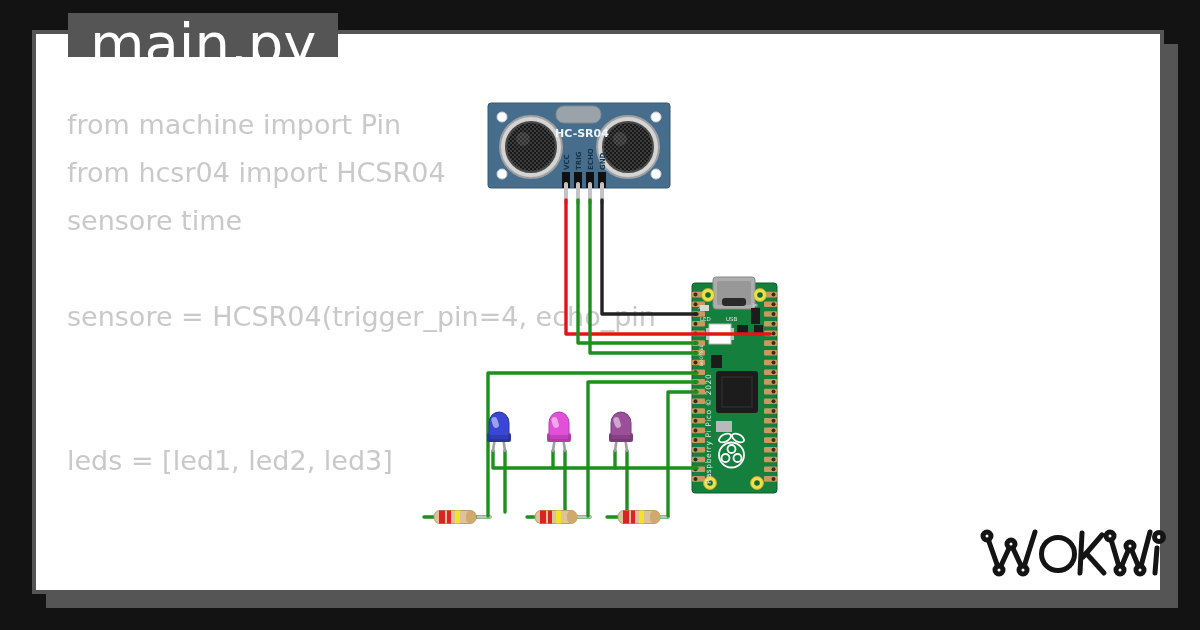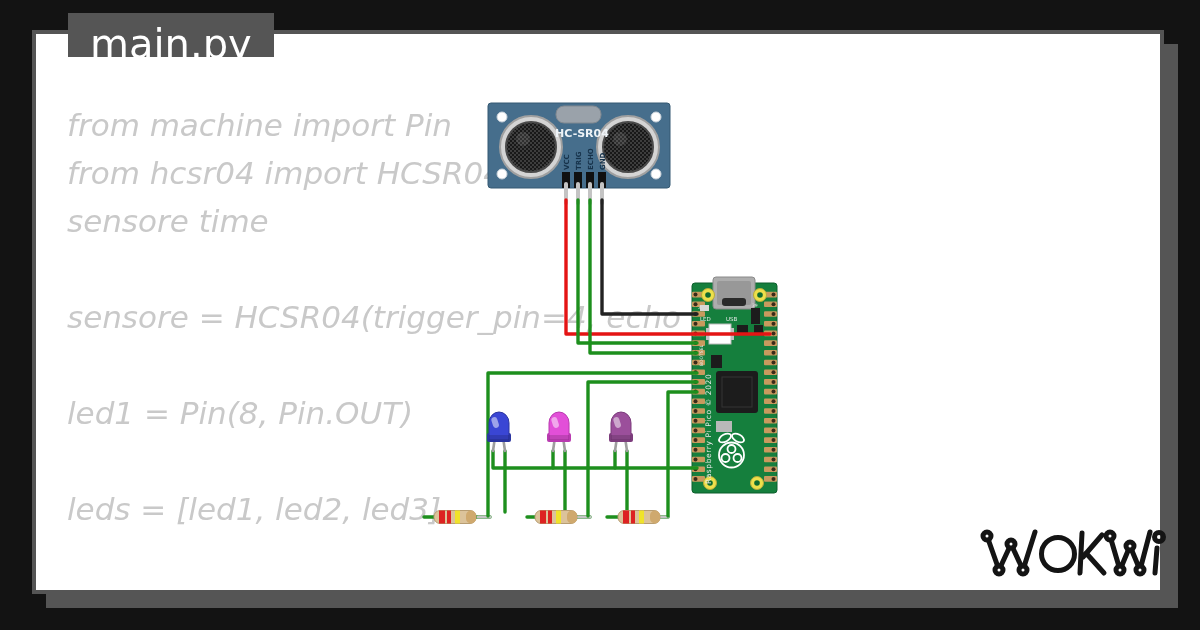--- a/index.html
+++ b/index.html
@@ -1,23 +1,23 @@
 <!DOCTYPE html>
 <html><head>
 <meta charset="utf-8">
 <style>
   html,body{margin:0;padding:0;background:#131313;}
   .canvas{position:relative;width:1200px;height:630px;background:#131313;overflow:hidden;
           font-family:"DejaVu Sans","Liberation Sans",sans-serif;}
   .card{position:absolute;left:32px;top:30px;width:1132px;height:564px;background:#ffffff;
         border:4px solid #555555;box-sizing:border-box;box-shadow:14px 14px 0 0 #555555;overflow:hidden;}
   .code{position:absolute;left:31px;top:67px;width:713px;overflow:hidden;}
-  .code-line{height:48px;line-height:48px;font-size:31px;color:#c9c9c9;white-space:nowrap;font-style:italic;}
+  .code-line{height:48px;line-height:48px;font-size:27px;color:#c9c9c9;white-space:nowrap;}
   .file-tab{position:absolute;left:68px;top:13px;height:44px;line-height:62px;background:#555555;
-            color:#ffffff;font-size:40px;padding:0 22px;z-index:5;}
+            color:#ffffff;font-size:56px;padding:0 22px;z-index:5;}
   .circuit-svg{position:absolute;left:0;top:0;}
   .wokwi{position:absolute;left:975px;top:515px;z-index:4;}
   .sr-only{position:absolute;width:1px;height:1px;overflow:hidden;clip:rect(0 0 0 0);}
 </style>
 </head>
 <body>
 
 <div class="canvas">
 
   <div class="file-tab">
@@ -26,21 +26,20 @@
 
   <div class="card">
 
     <div class="code">
       <div class="code-line">from machine import Pin</div>
       <div class="code-line">from hcsr04 import HCSR04</div>
       <div class="code-line">sensore time</div>
       <div class="code-line"></div>
       <div class="code-line">sensore = HCSR04(trigger_pin=4, echo_pin</div>
       <div class="code-line"></div>
-      <div class="code-line">led1 = Pin(8, Pin.OUT)</div>
       <div class="code-line"></div>
       <div class="code-line">leds = [led1, led2, led3]</div>
     </div>
 
     <svg class="circuit-svg" width="1124" height="556" viewBox="36 34 1124 556">
       <defs>
         <pattern id="mesh" width="4" height="4" patternUnits="userSpaceOnUse">
           <rect width="4" height="4" fill="#181818"></rect>
           <rect x="0" y="0" width="2" height="2" fill="#3d3d3d"></rect>
           <rect x="2" y="2" width="2" height="2" fill="#3d3d3d"></rect>

